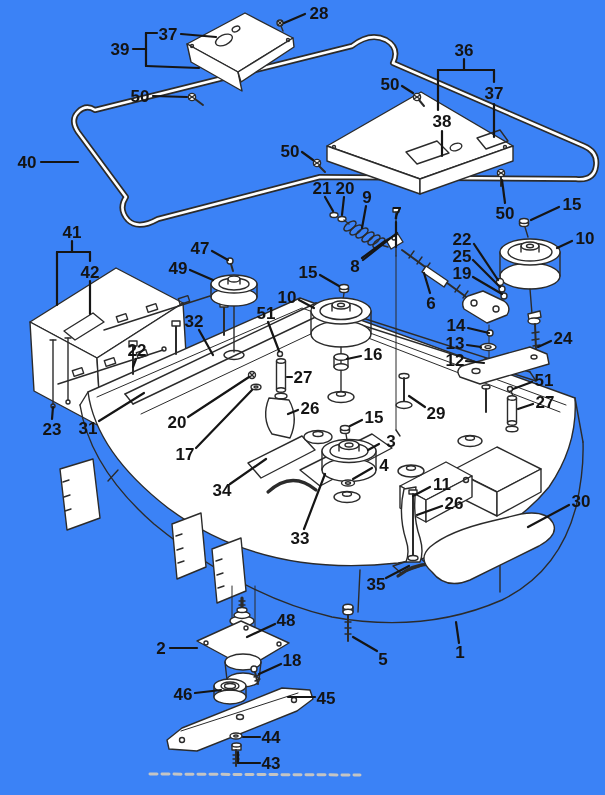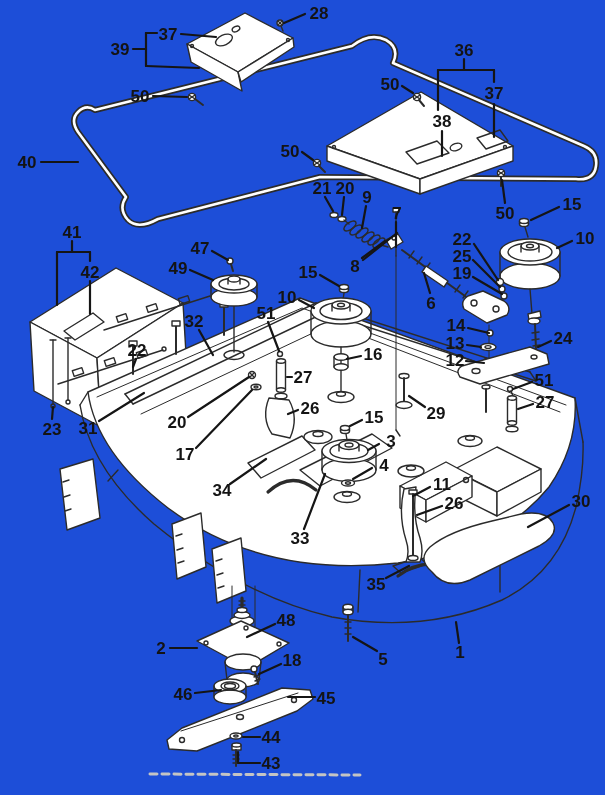--- a/index.html
+++ b/index.html
@@ -1,16 +1,16 @@
 <!DOCTYPE html>
 <html><head>
 <meta charset="utf-8">
 <style>
   html,body{margin:0;padding:0;background:#ffffff;}
-  .canvas{position:relative;width:605px;height:795px;background:#1d4ed8;overflow:hidden;}
+  .canvas{position:relative;width:605px;height:795px;background:#3b82f6;overflow:hidden;}
   svg{position:absolute;left:0;top:0;}
   svg *{stroke:#2b2b2b;fill:none;stroke-width:1.4;stroke-linecap:round;stroke-linejoin:round;}
   .wf{fill:#ffffff;}
   .belt-outer{stroke-width:6;stroke:#2b2b2b;}
   .belt-inner{stroke-width:2.6;stroke:#ffffff;}
   .thin{stroke-width:1;}
   .med{stroke-width:2;}
   .thick{stroke-width:3.2;}
   .lead{stroke:#151515;stroke-width:2.2;fill:none;}
   .co-label{font-family:"Liberation Sans",sans-serif;font-size:17px;font-weight:700;fill:#141414;stroke:none;text-anchor:middle;}

